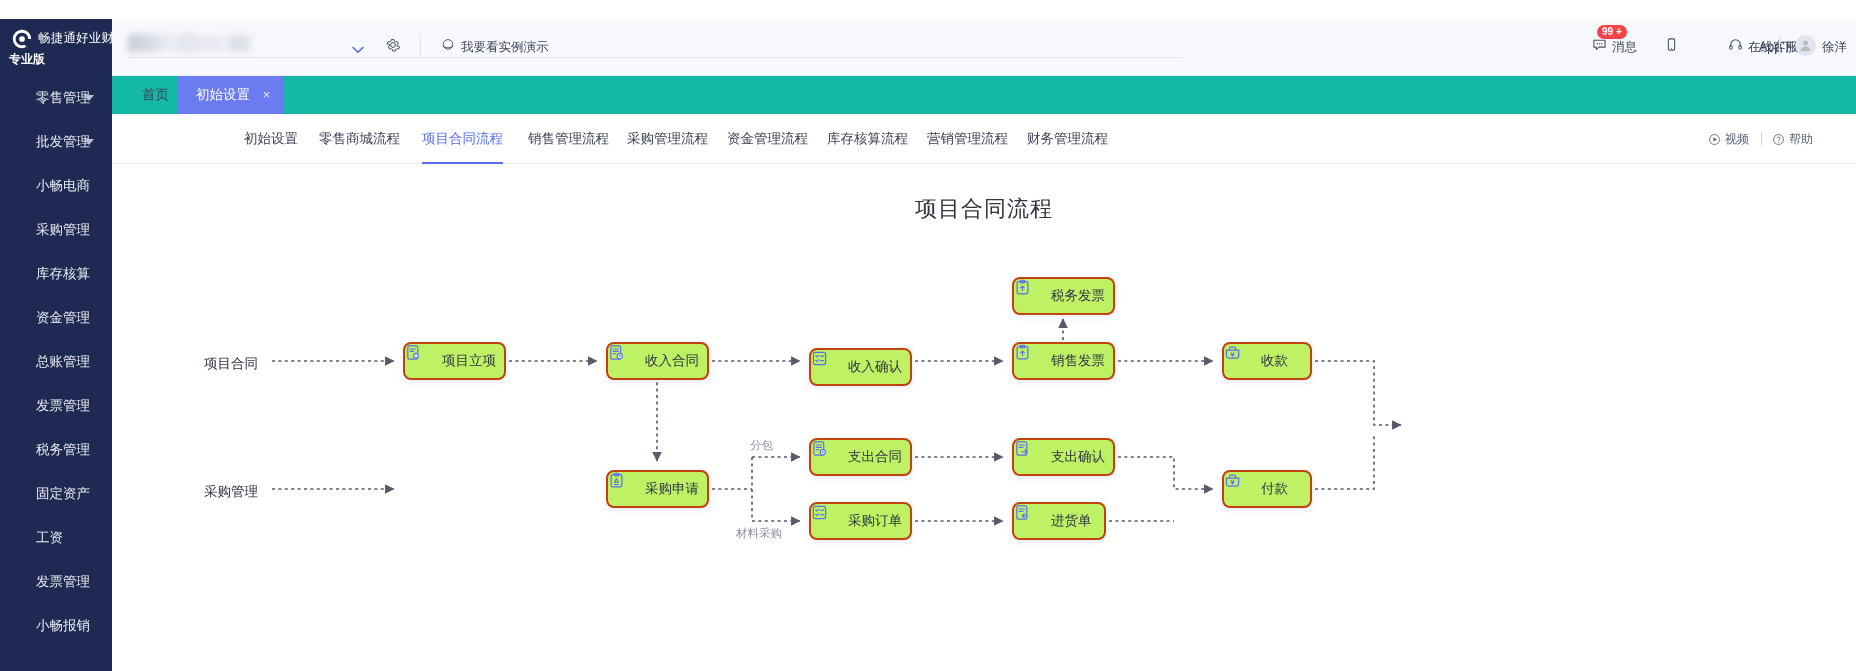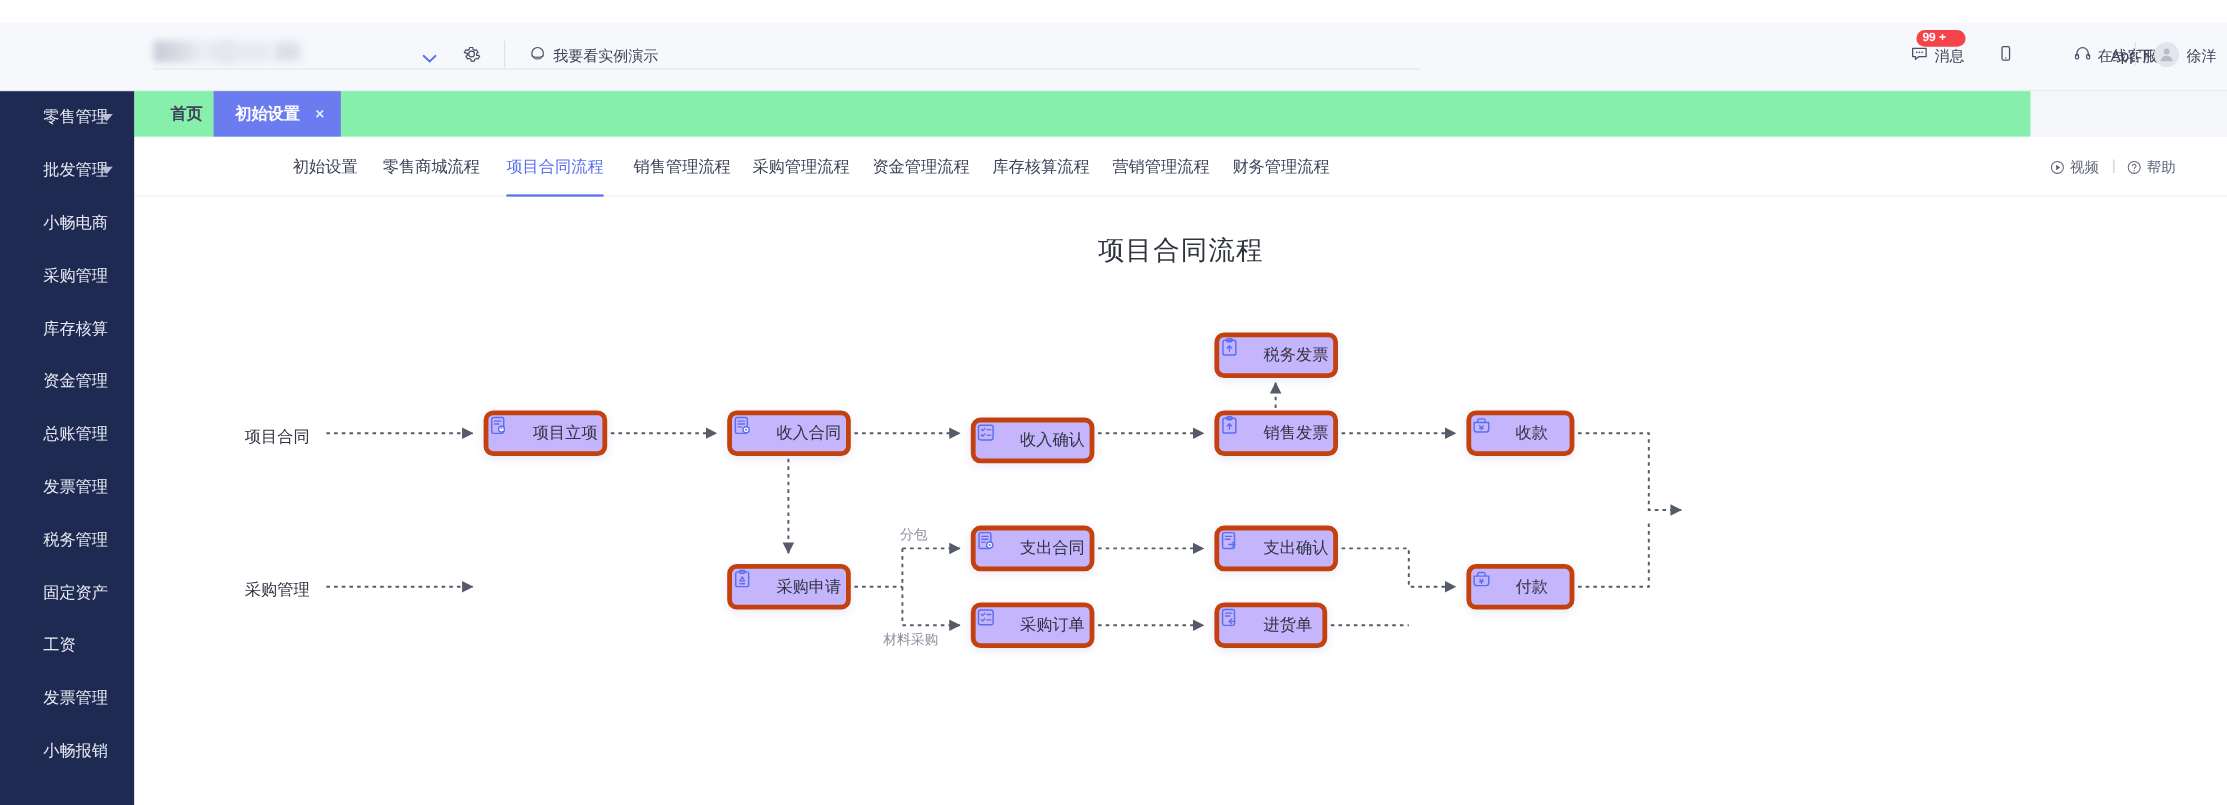--- a/index.html
+++ b/index.html
@@ -63,21 +63,21 @@
   .vdivider { position: absolute; left: 420px; top: 34px; width: 1px; height: 22px; background: #e0e2ea; }
   .demo-icon { position: absolute; left: 441px; top: 38px; width: 14px; height: 14px; }
   .demo-label { position: absolute; left: 461px; top: 39px; font-size: 12.5px; color: #3d4256; white-space: nowrap; }
   .hdr-item {
     position: absolute; top: 39px; font-size: 12.5px; color: #3d4256; white-space: nowrap;
   }
   .hdr-icon { position: absolute; top: 37px; width: 15px; height: 15px; }
   .badge {
     position: absolute; top: 25px; left: 1597px;
     background: #f5434a; color: #fff; font-size: 10px; font-weight: bold;
-    border-radius: 9px; padding: 1px 16px 2px 5px; line-height: 11px; white-space: nowrap;
+    border-radius: 9px; padding: 1px 5px 2px 5px; line-height: 11px; white-space: nowrap;
   }
   .hdr-div { position: absolute; top: 35px; left: 1779px; width: 1px; height: 20px; background: #e0e2ea; }
   .avatar {
     position: absolute; top: 35px; left: 1795px; width: 21px; height: 21px;
     border-radius: 50%; background: #e3e5ec;
   }
   .avatar svg { position: absolute; left: 3px; top: 3px; }
   .username { position: absolute; top: 39px; left: 1822px; font-size: 12.5px; color: #3d4256; white-space: nowrap; }
 
   
@@ -91,23 +91,22 @@
     cursor: pointer;
   }
   .side-caret {
     position: absolute; right: 18px; top: 19px; width: 0; height: 0;
     border-left: 5px solid transparent; border-right: 5px solid transparent;
     border-top: 6px solid #b9c0d6;
   }
 
   
   .tabstrip {
-    position: absolute; top: 76px; left: 112px; width: 1580px; height: 38px;
-    background: #86efac;
-    font-weight: bold;
+    position: absolute; top: 76px; left: 112px; width: 1744px; height: 38px;
+    background: #14b8a6;
   }
   .tab-home {
     position: absolute; left: 12px; top: 0; height: 38px; line-height: 38px;
     padding: 0 18px; font-size: 13.5px; color: #3d4256; cursor: pointer;
   }
   .tab-active {
     position: absolute; left: 66px; top: 0; height: 38px; line-height: 38px;
     padding: 0 14px 0 18px; background: #6a7cf0; color: #fff; font-size: 13.5px;
     cursor: pointer; white-space: nowrap;
   }
@@ -134,22 +133,22 @@
     background: #ffffff;
   }
   .diagram-title {
     position: absolute; left: 0; right: 0; top: 30px; text-align: center;
     font-size: 22px; color: #30343f; letter-spacing: 1px;
   }
   .canvas { position: absolute; inset: 0; }
   .canvas svg { position: absolute; left: 0; top: 0; }
 
   .node {
-    position: absolute; height: 38px; background: #c4b5fd;
-    border: 4px solid #c2410c; border-radius: 8px;
+    position: absolute; height: 38px; background: #bef264;
+    border: 2px solid #c2410c; border-radius: 8px;
     box-shadow: 0 2px 7px rgba(90,100,200,0.13);
     display: flex; align-items: center; padding: 0 8px 0 11px;
     white-space: nowrap; cursor: pointer;
   }
   .node .nlabel { font-size: 13.5px; color: #2f3340; margin-left: 9px; }
   .node .nicon { width: 17px; height: 17px; flex: 0 0 17px; }
 
   .rowlabel {
     position: absolute; font-size: 13.5px; color: #2f3340; white-space: nowrap;
   }
@@ -159,20 +158,30 @@
 </style>
 </head>
 <body>
 
 <div id="app">
 
   <div class="topbar"></div>
 
   <div class="headerband"></div>
 
+  <div class="logoblock">
+    <span class="logo-mark">
+      <svg width="22" height="22" viewBox="0 0 24 24">
+        <path d="M12 2 C6.5 2 2 6.5 2 12 C2 17.5 6.5 22 12 22 C14 22 15.6 21.4 17 20.4 L14.6 18.3 C13.8 18.7 12.9 18.9 12 18.9 C8.2 18.9 5.1 15.8 5.1 12 C5.1 8.2 8.2 5.1 12 5.1 C15.8 5.1 18.9 8.2 18.9 12 L22 12 C22 6.5 17.5 2 12 2 Z" fill="#ffffff"></path>
+        <circle cx="12" cy="12" r="3.1" fill="#ffffff"></circle>
+      </svg>
+    </span>
+    <span class="logo-text">畅捷通好业财</span>
+    <span class="logo-sub">专业版</span>
+  </div>
 
   <div class="company-field">
     <span class="blurbar"></span>
     <span class="blurbar2"></span>
     <span class="blurbar3"></span>
   </div>
   <div class="field-underline"></div>
 
   <span class="chev-down">
     <svg width="12" height="8" viewBox="0 0 12 8">

